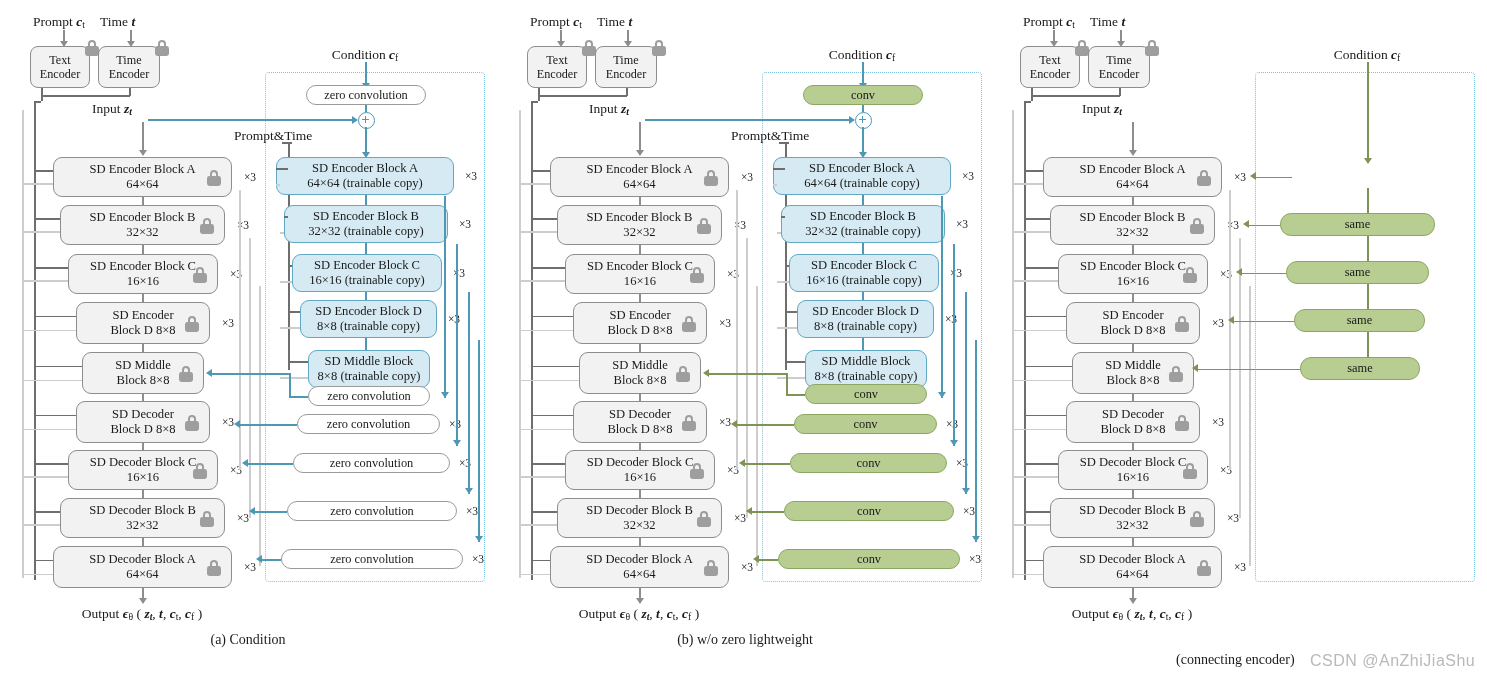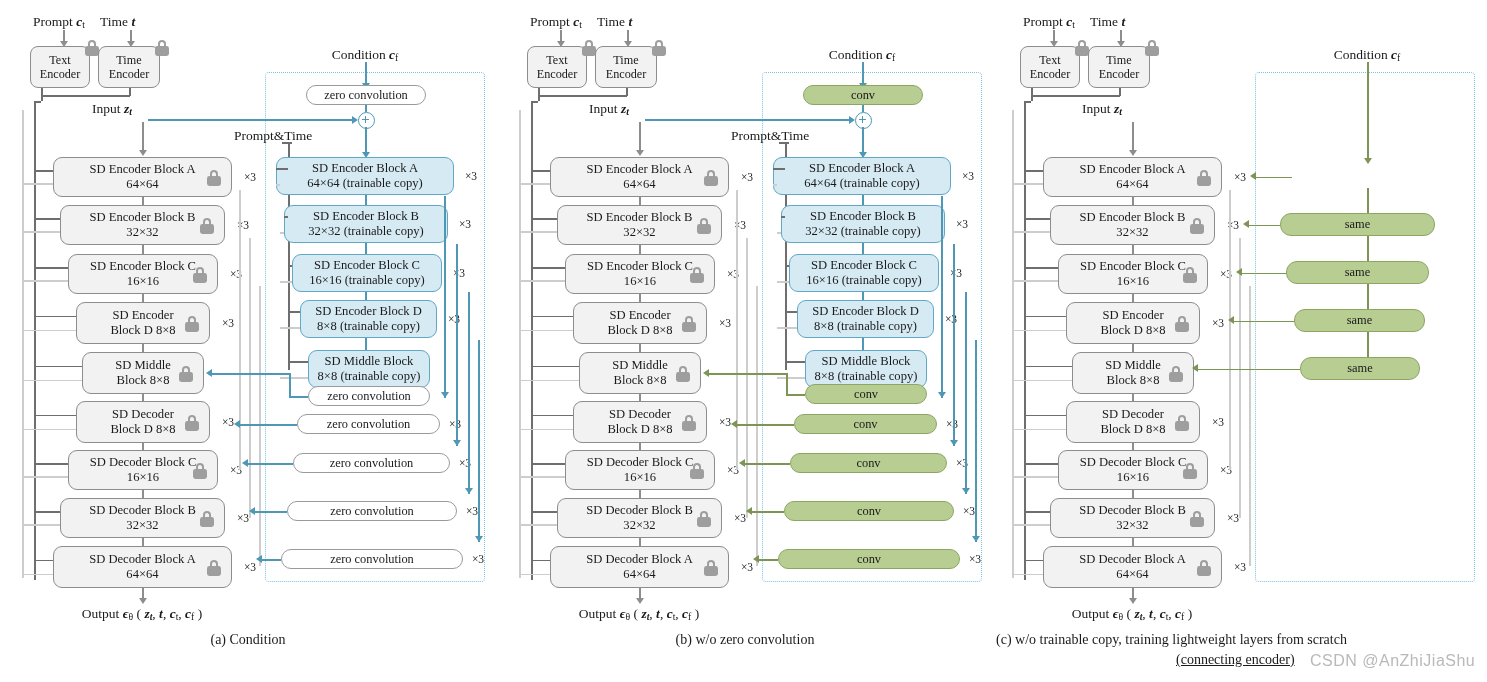--- a/index.html
+++ b/index.html
@@ -549,21 +549,21 @@
       <div class="ln lnh grn" style="left: 262px; top: 559px; width: 19px; height: 1.5px;"></div>
       <div class="ah lr left-gr" style="left: 256px; top: 554.8px;"></div>
       <div class="ln lnv blu" style="left: 444px; top: 196px; height: 202px; width: 1.5px;"></div>
       <div class="ah d down-b" style="left: 440.5px; top: 392px;"></div>
       <div class="ln lnv blu" style="left: 456px; top: 244px; height: 202px; width: 1.5px;"></div>
       <div class="ah d down-b" style="left: 452.5px; top: 440px;"></div>
       <div class="ln lnv blu" style="left: 468px; top: 292px; height: 202px; width: 1.5px;"></div>
       <div class="ah d down-b" style="left: 464.5px; top: 488px;"></div>
       <div class="ln lnv blu" style="left: 478px; top: 340px; height: 202px; width: 1.5px;"></div>
       <div class="ah d down-b" style="left: 474.5px; top: 536px;"></div>
-      <div class="cap" style="left: 248px; top: 632px;">(b) w/o zero convolution</div>
+      <div class="cap" style="left: 248px; top: 632px;">(b) w/o zero lightweight</div>
     </div>
     <div class="panel p3">
       <div class="lbl " style="left: 33px; top: 14px;">Prompt <span class="it">c</span><span class="sub">t</span></div>
       <div class="lbl " style="left: 100px; top: 14px;">Time <span class="it">t</span></div>
       <div class="ln lnv " style="left: 63px; top: 30px; height: 12px; width: 1.5px;"></div>
       <div class="ah d down-g" style="left: 59.5px; top: 41px;"></div>
       <div class="ln lnv " style="left: 130px; top: 30px; height: 12px; width: 1.5px;"></div>
       <div class="ah d down-g" style="left: 126.5px; top: 41px;"></div>
       <div class="blk enc" style="left: 30px; top: 46px; width: 60px; height: 42px;">
         <span class="l1">Text</span>
@@ -725,17 +725,16 @@
         <span class="l1">same</span>
       </div>
       <div class="ln lnv grn" style="left: 377px; top: 332px; height: 25px; width: 1.5px;"></div>
       <div class="ln lnh grn" style="left: 244px; top: 320.5px; width: 60px; height: 1.5px;"></div>
       <div class="ah lr left-gr" style="left: 238px; top: 316.3px;"></div>
       <div class="blk gb" style="left: 310px; top: 357px; width: 120px; height: 23px;">
         <span class="l1">same</span>
       </div>
       <div class="ln lnh grn" style="left: 208px; top: 368.5px; width: 102px; height: 1.5px;"></div>
       <div class="ah lr left-gr" style="left: 202px; top: 364.3px;"></div>
-      <div class="cap2" style="left: 6px; top: 632px;">(c) w/o trainable copy, training lightweight layers from scratch</div>
-      <div class="cap2" style="left: 186px; top: 652px; text-decoration: underline;">(connecting encoder)</div>
+      <div class="cap2" style="left: 186px; top: 652px;">(connecting encoder)</div>
     </div>
     <div class="wm" style="left: 1310px; top: 652px;">CSDN @AnZhiJiaShu</div>
   </div>
 
 </body></html>

